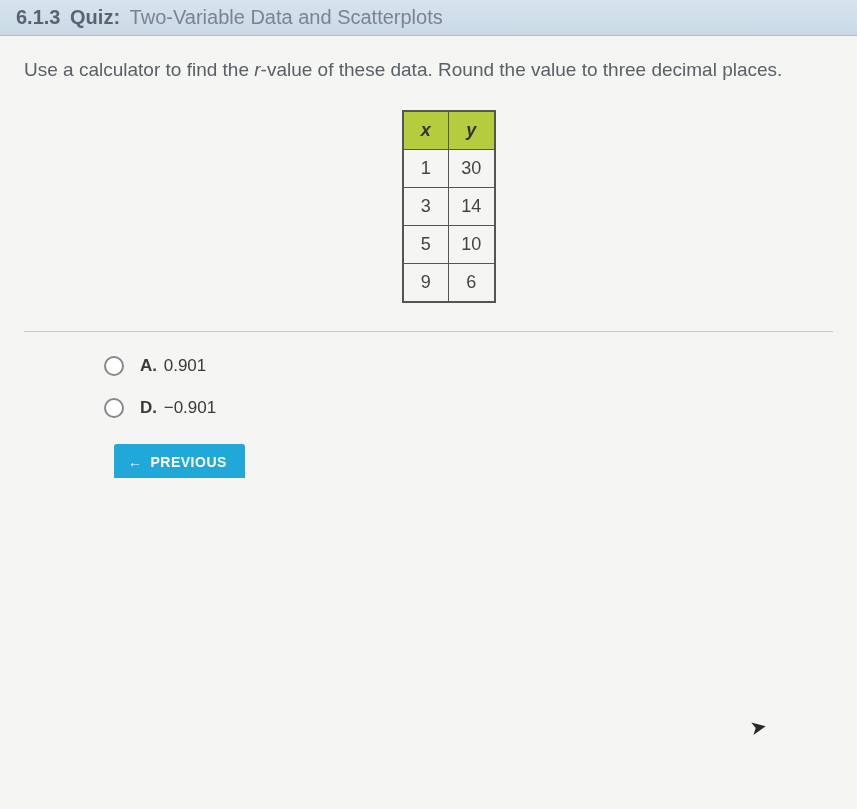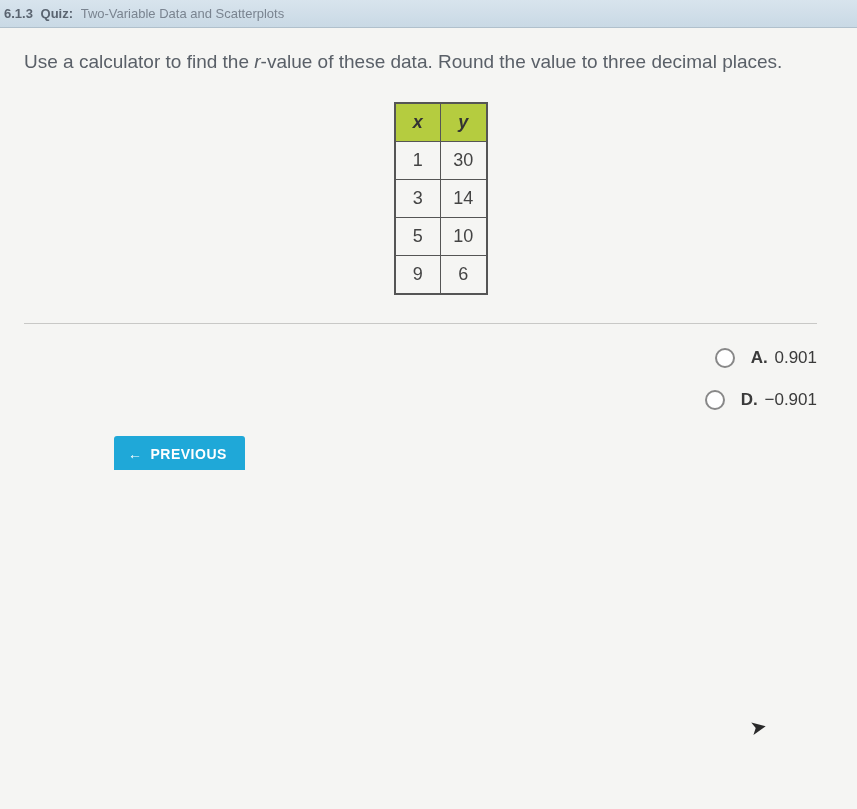--- a/index.html
+++ b/index.html
@@ -6,40 +6,40 @@
     body {
       font-family: Arial, Helvetica, sans-serif;
       background: #f5f5f3;
       width: 857px;
       height: 809px;
       overflow: hidden;
       position: relative;
     }
     .header-bar {
       background: linear-gradient(to bottom, #d8e4ed, #c9d9e5);
-      padding: 6px 4px;
+      padding: 6px 16px;
       border-bottom: 1px solid #b0c0cc;
-      font-size: 13px;
+      font-size: 20px;
       color: #6a7480;
     }
     .header-bar .section-num {
       font-weight: bold;
       color: #5a6470;
     }
     .header-bar .quiz-label {
       font-weight: bold;
       color: #5a6470;
       margin-left: 4px;
     }
     .header-bar .quiz-title {
       color: #7a8490;
       margin-left: 4px;
     }
     .content {
-      padding: 20px 40px 16px 24px;
+      padding: 20px 24px 16px 24px;
     }
     .question-text {
       font-size: 19px;
       color: #5a6068;
       line-height: 1.45;
       margin-bottom: 26px;
     }
     .italic { font-style: italic; }
     .table-wrapper {
       display: flex;
@@ -73,21 +73,20 @@
     .options {
       padding-left: 80px;
     }
     .option {
       display: flex;
       align-items: center;
       gap: 16px;
       margin-bottom: 22px;
       font-size: 17px;
       color: #3a3a3a;
-      justify-content: flex-end;
     }
     .radio {
       width: 20px;
       height: 20px;
       border: 2px solid #888;
       border-radius: 50%;
       background: #fff;
       flex-shrink: 0;
     }
     .option .letter {

